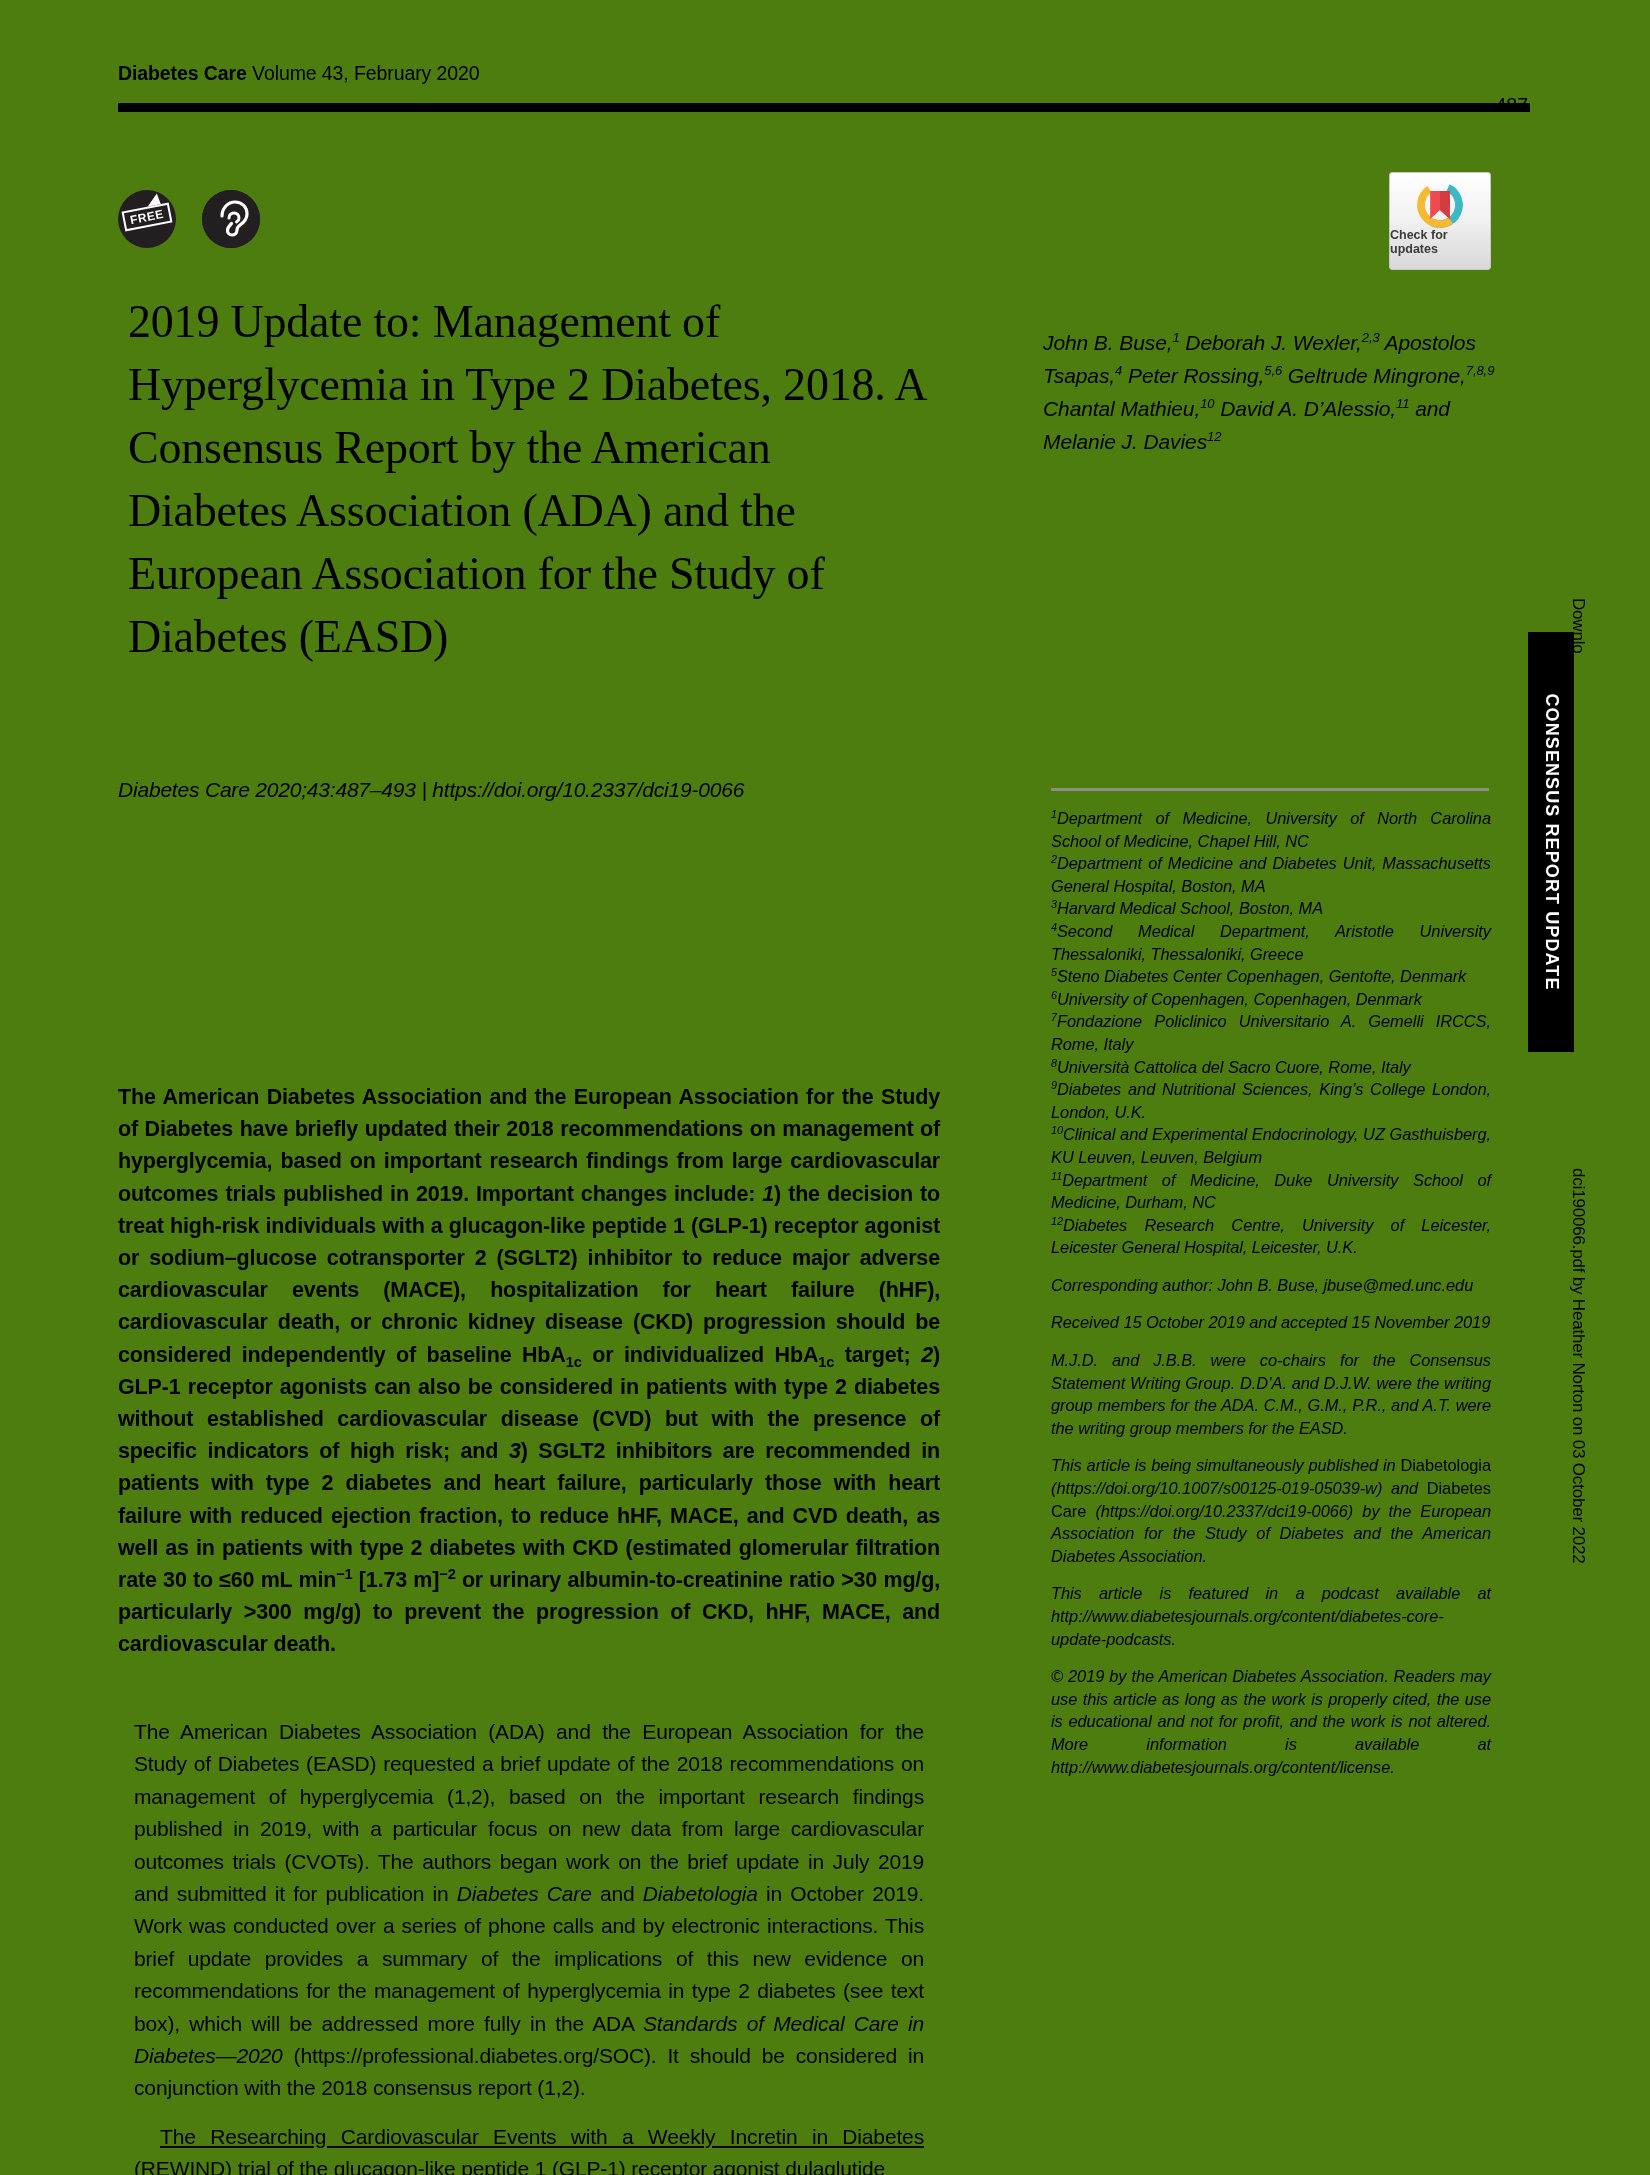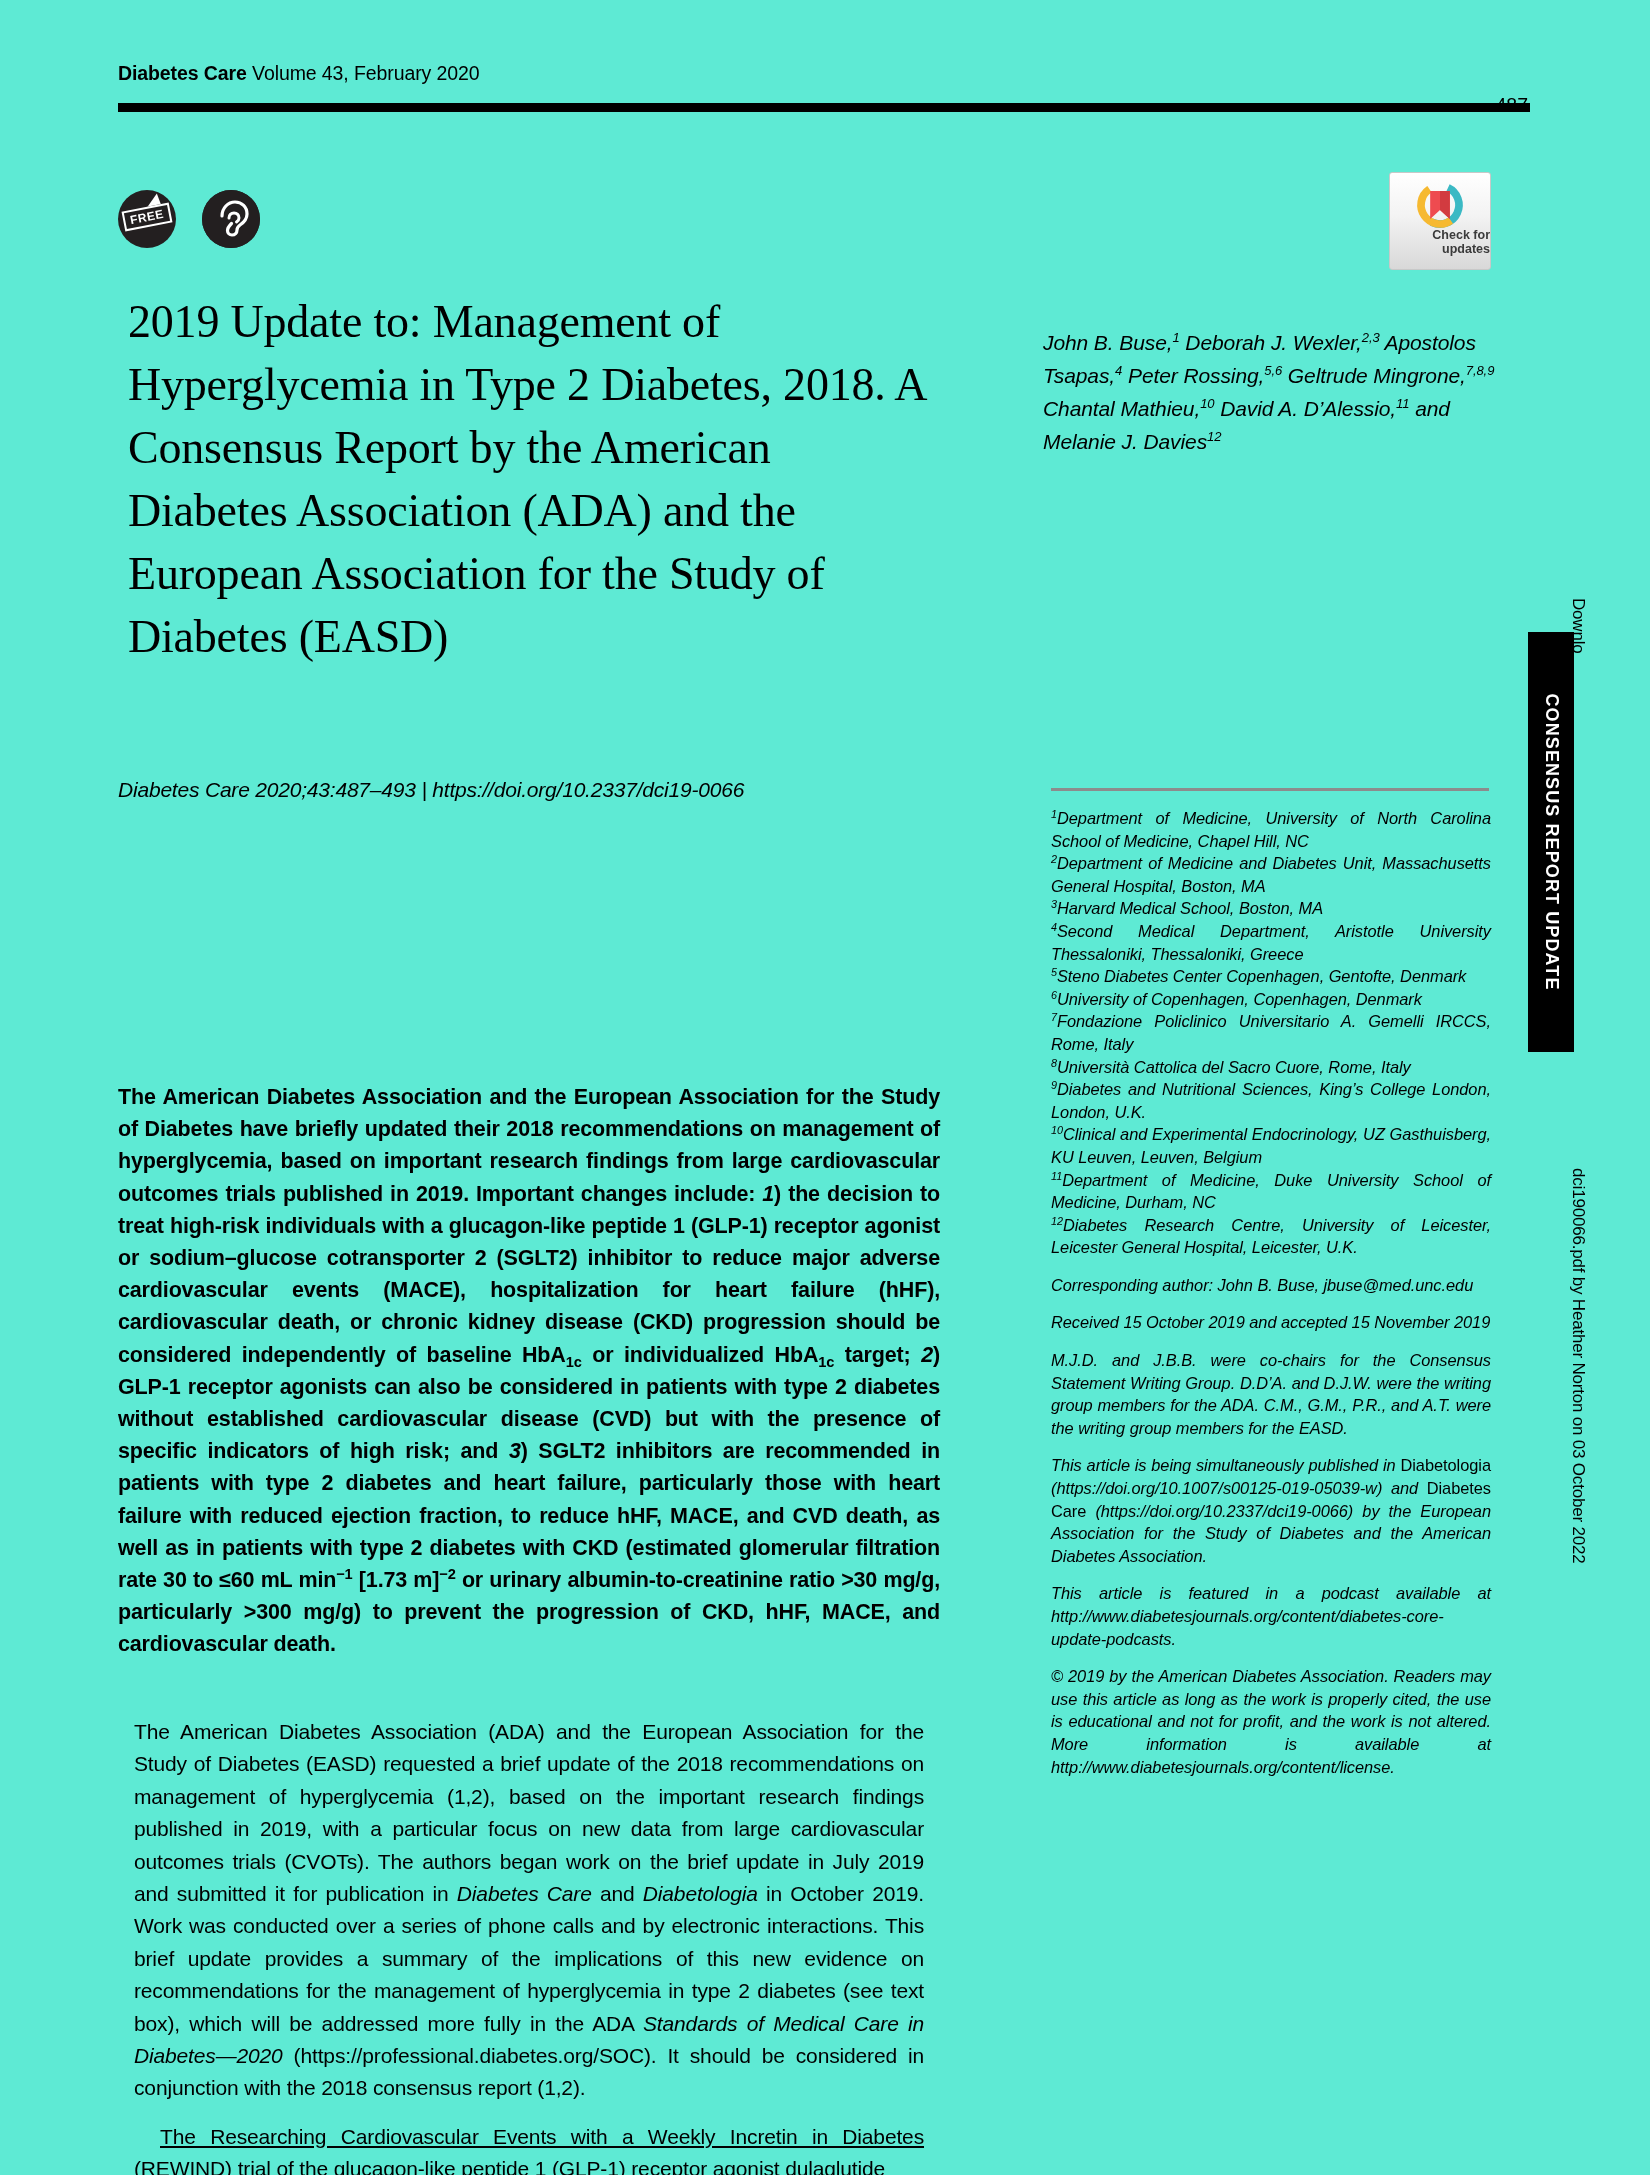--- a/index.html
+++ b/index.html
@@ -5,21 +5,21 @@
 <style>
   html, body {
     margin: 0;
     padding: 0;
     background: #6e6e6e;
   }
   #page {
     position: relative;
     width: 1650px;
     height: 2175px;
-    background: #5eead4;
+    background: #4d7c0f;
     overflow: hidden;
     font-family: "Liberation Sans", sans-serif;
     color: #000000;
   }
 
   
   #running-head {
     position: absolute;
     left: 118px;
     top: 62px;
@@ -122,21 +122,21 @@
     position: absolute;
     left: 50%;
     top: 6px;
     transform: translateX(-50%);
   }
   #crossmark .cm-text {
     position: absolute;
     left: 0;
     right: 0;
     top: 55px;
-    text-align: right;
+    text-align: left;
     font-size: 12.5px;
     font-weight: bold;
     color: #3b3b3b;
     line-height: 14px;
   }
 
   
   #article-title {
     position: absolute;
     left: 128px;

